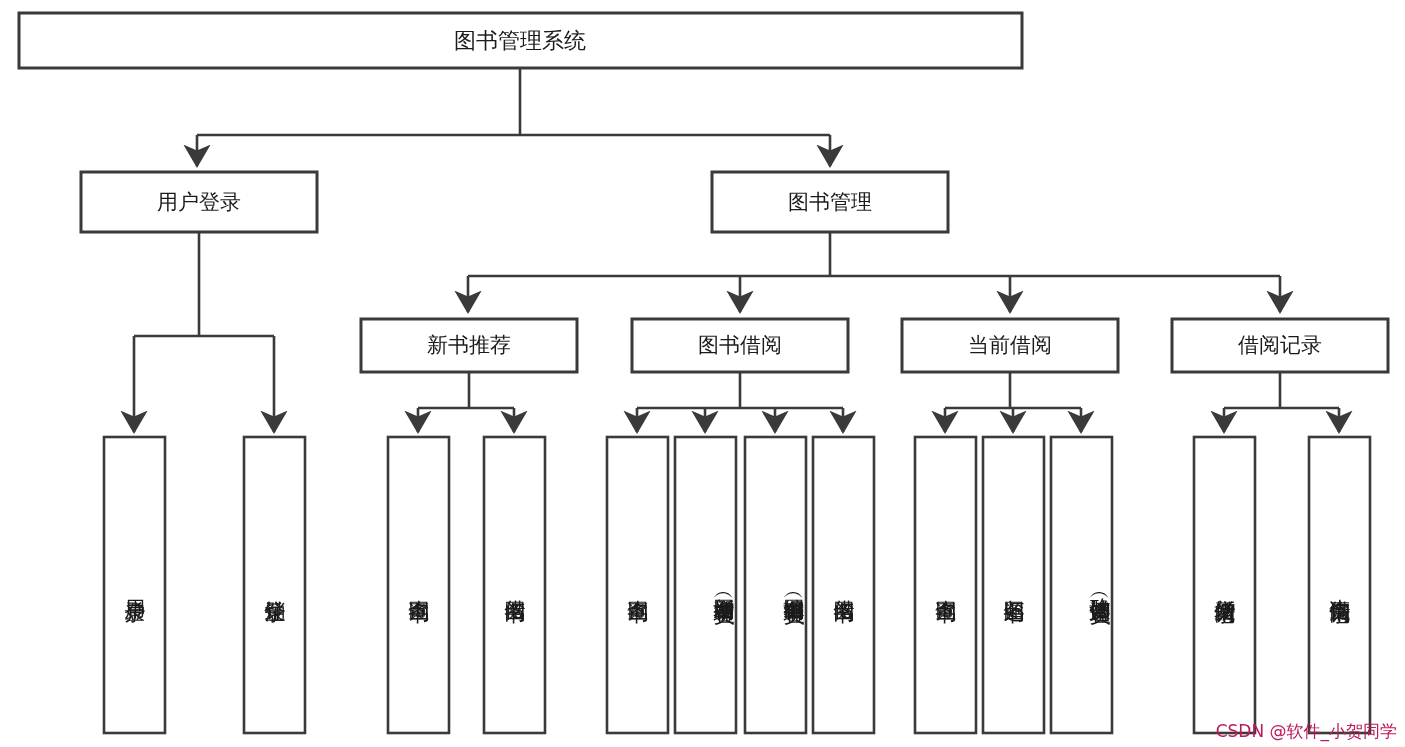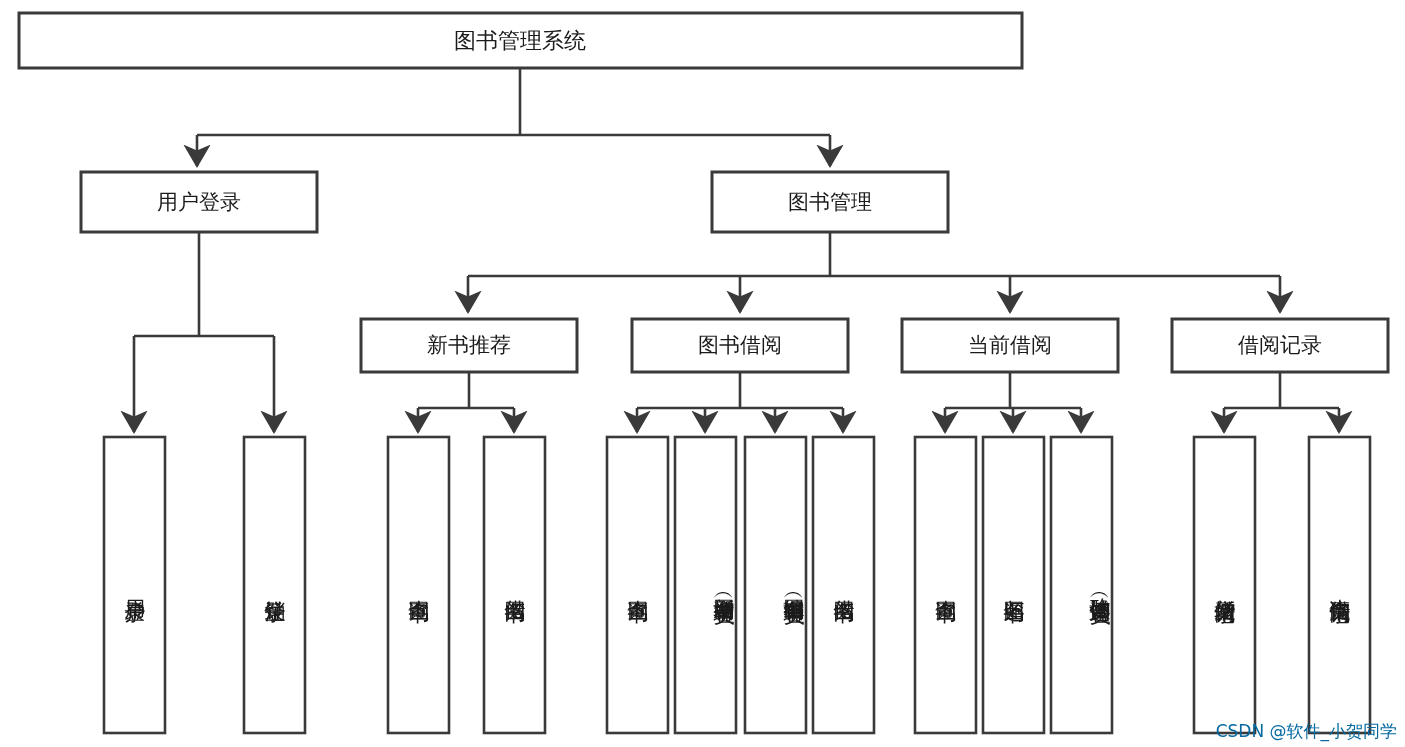--- a/index.html
+++ b/index.html
@@ -69,21 +69,21 @@
     text-align: center;
     white-space: nowrap;
     pointer-events: none;
   }
   .watermark {
     position: absolute;
     right: 8px;
     bottom: 4px;
     font-family: "DejaVu Sans", "Liberation Sans", sans-serif;
     font-size: 17px;
-    color: #0369a1;
+    color: #be185d;
     white-space: nowrap;
   }
 </style>
 </head>
 <body>
 
 <div id="diagram-root">
 
   <svg class="flow-canvas" viewBox="0 0 1405 747">
     <defs>

